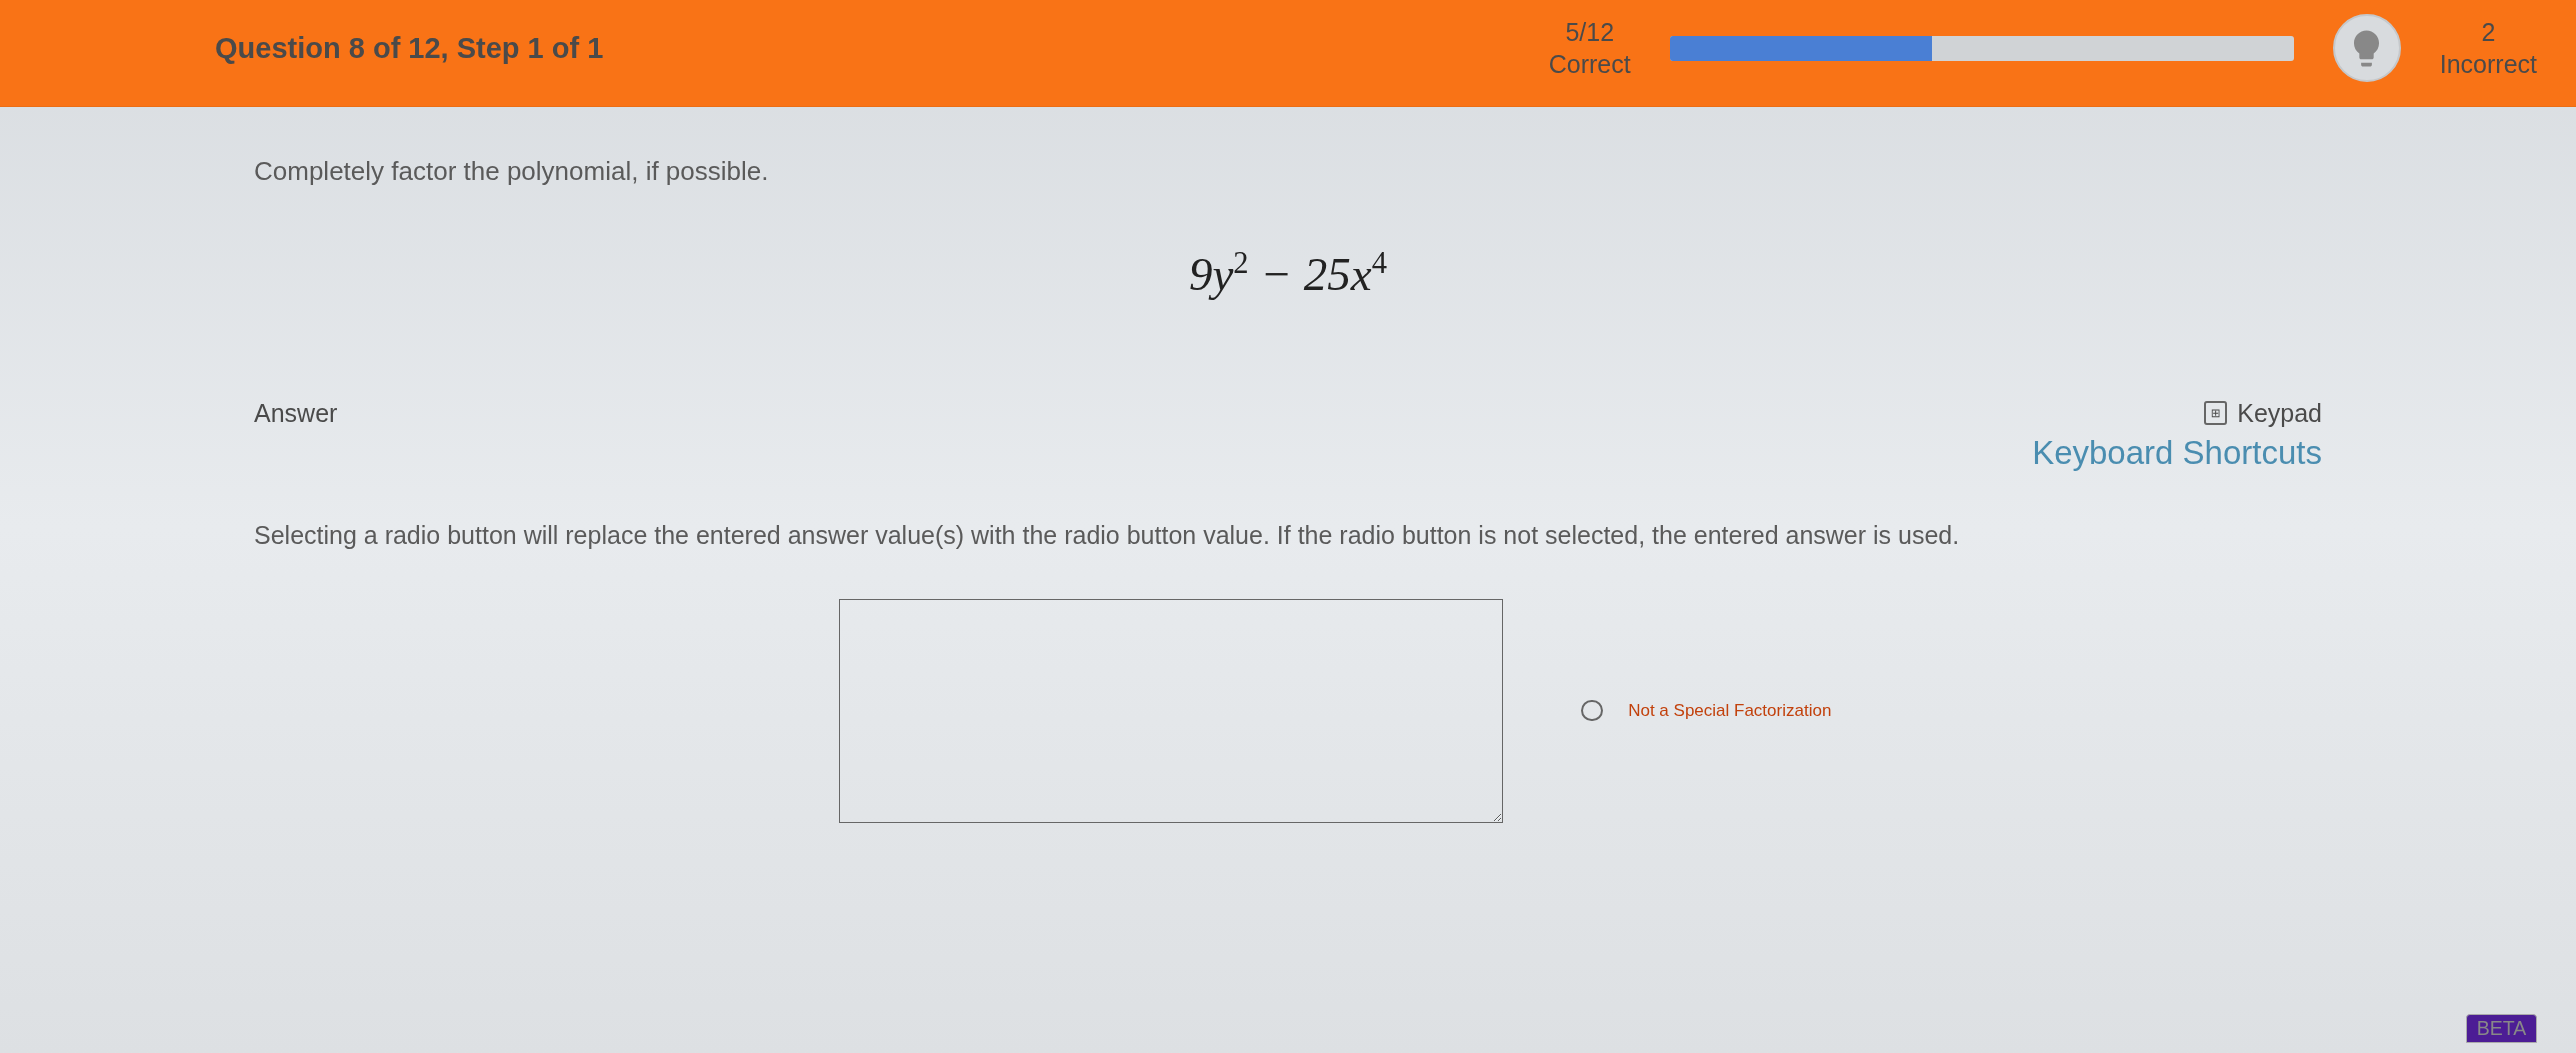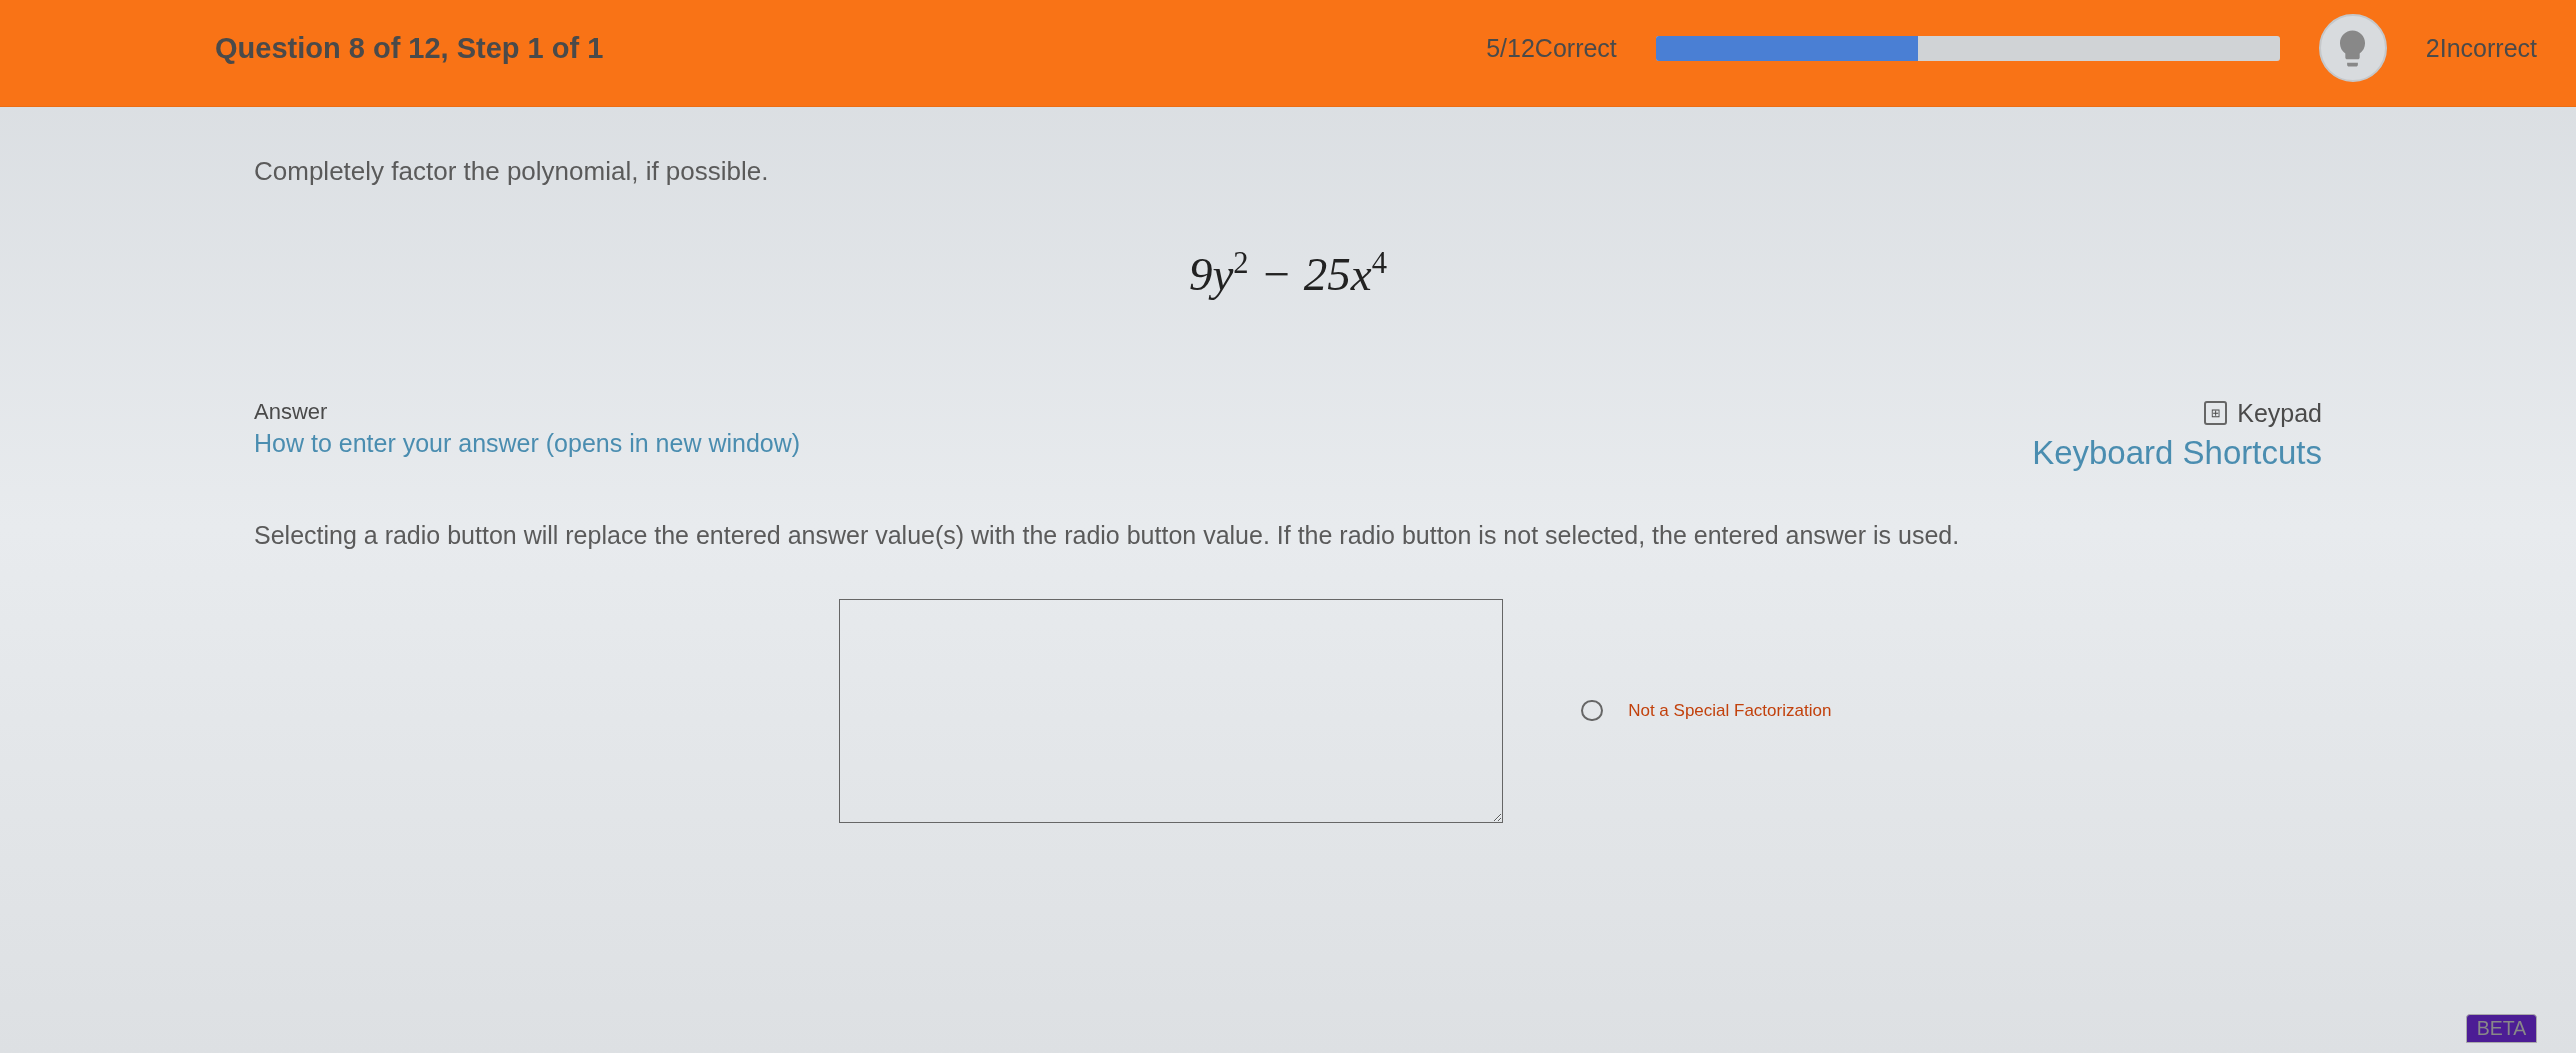--- a/index.html
+++ b/index.html
@@ -29,20 +29,21 @@
       flex: 0 0 auto;
     }
     .progress-section {
       display: flex;
       align-items: center;
       margin-left: auto;
       gap: 39px;
     }
     .score-block {
       display: flex;
+      flex-direction: column;
       align-items: center;
       font-size: 25px;
       color: #4a4a4a;
       line-height: 1.3;
     }
     .score-num {
       font-weight: 400;
     }
     .score-label {
       font-weight: 400;
@@ -99,21 +100,21 @@
       display: flex;
       justify-content: space-between;
       align-items: flex-start;
       margin-bottom: 49px;
     }
     .answer-left {
       display: flex;
       flex-direction: column;
     }
     .answer-label {
-      font-size: 22px;
+      font-size: 25px;
       color: #4a4a4a;
       font-weight: 500;
     }
     .help-link {
       font-size: 25px;
       color: #4a8db0;
       cursor: pointer;
       margin-top: 3.9px;
     }
     .answer-right {
@@ -222,21 +223,20 @@
 <div class="content-area">
   <div class="prompt-text">Completely factor the polynomial, if possible.</div>
 
   <div class="math-expression">
     9<span style="font-style:italic">y</span><sup>2</sup> − 25<span style="font-style:italic">x</span><sup>4</sup>
   </div>
 
   <div class="answer-header">
     <div class="answer-left">
       <span class="answer-label">Answer</span>
-      <span class="help-link">How to enter your answer (opens in new window)</span>
     </div>
     <div class="answer-right">
       <span class="keypad-link">
         <span class="keypad-icon">⊞</span>
         <span>Keypad</span>
       </span>
       <span class="shortcuts-link">Keyboard Shortcuts</span>
     </div>
   </div>
 

